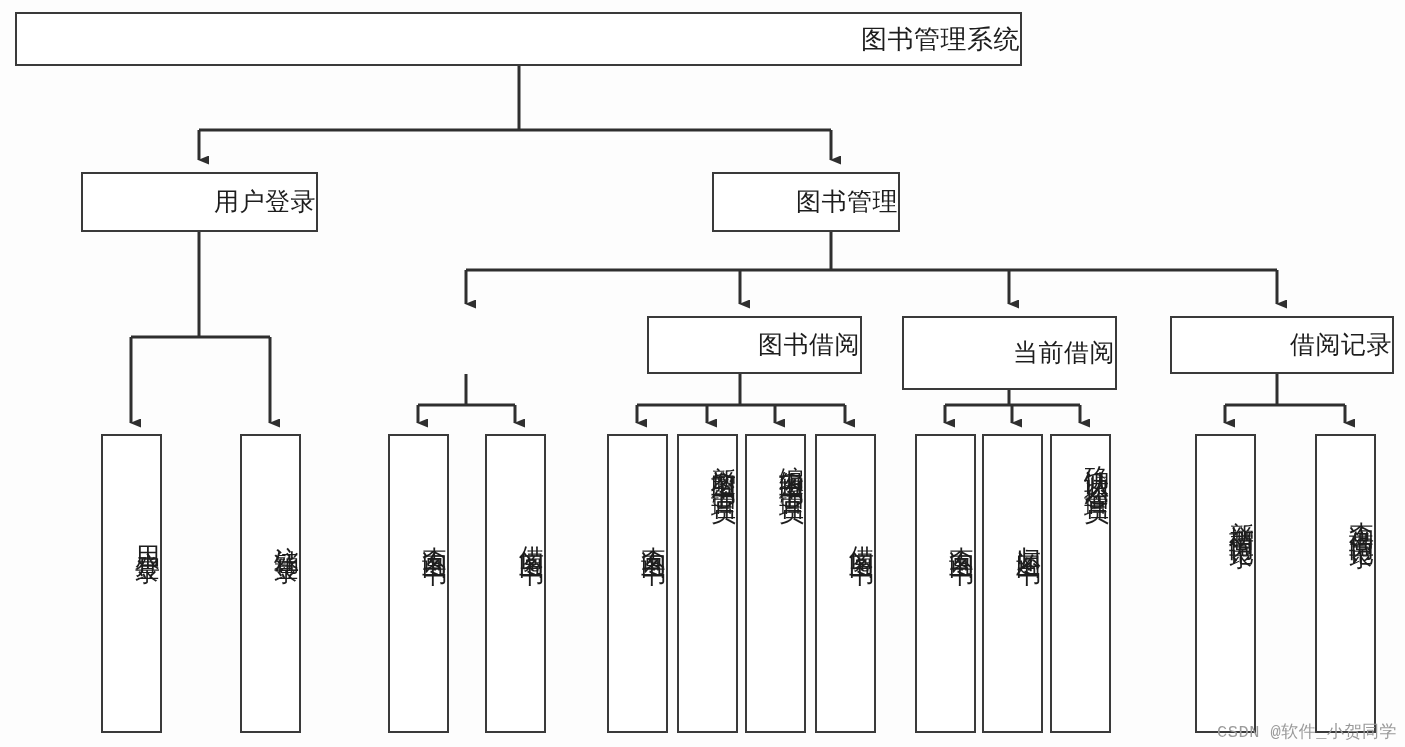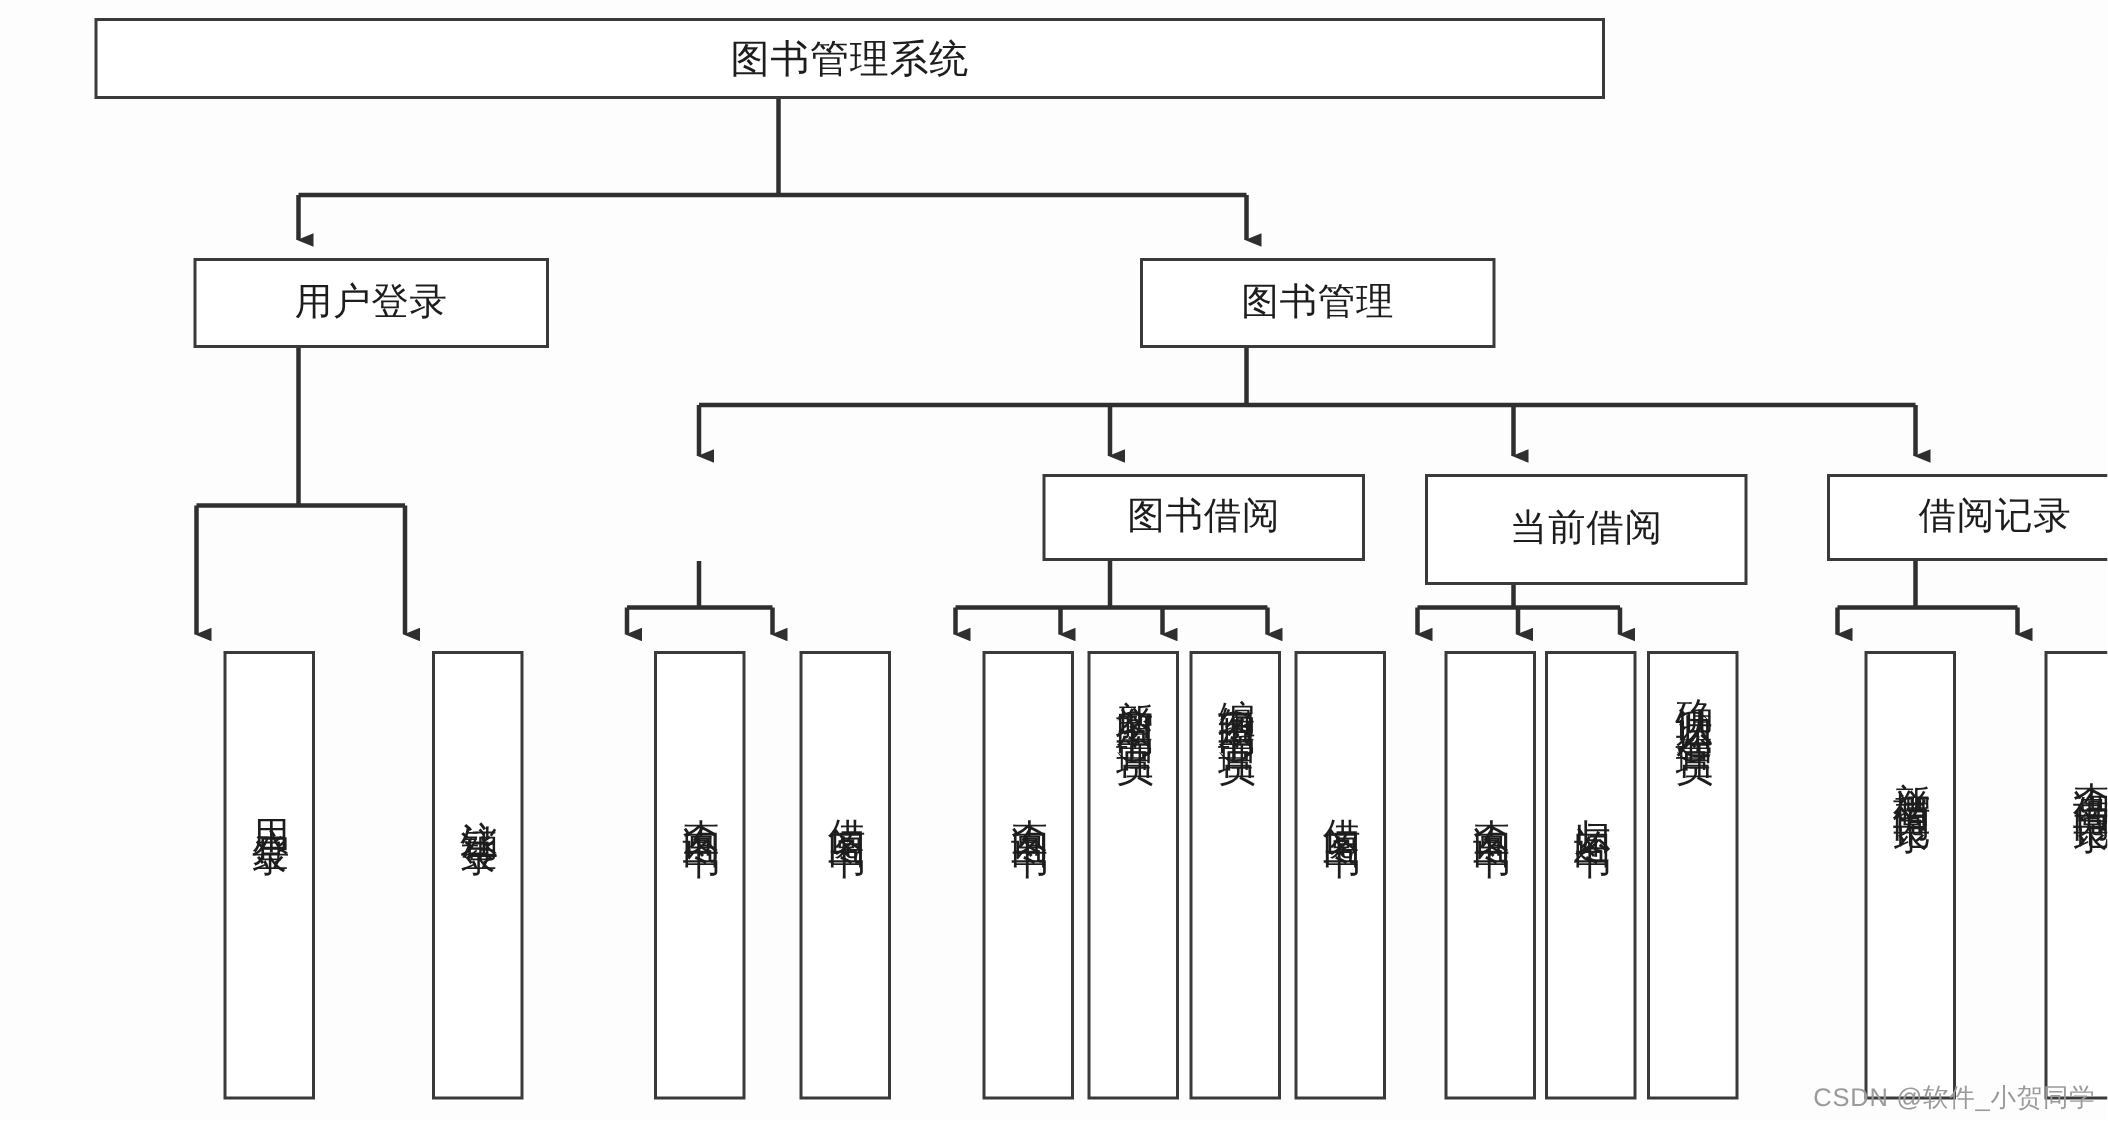--- a/index.html
+++ b/index.html
@@ -26,23 +26,22 @@
     height: 747px;
     pointer-events: none;
   }
   .node {
     position: absolute;
     box-sizing: border-box;
     background: #ffffff;
     border: 2.5px solid #3a3a3a;
     display: flex;
     align-items: center;
-    justify-content: center;
+    justify-content: flex-end;
     color: #1d1d1d;
-    margin-left: 48px;
   }
   .node-label {
     display: block;
     text-align: center;
     line-height: 1.18;
     letter-spacing: 0.5px;
   }
   
   .node.horiz .node-label {
     writing-mode: horizontal-tb;
@@ -71,20 +70,21 @@
     padding-top: 55px;
   }
   #watermark {
     position: absolute;
     right: 8px;
     bottom: 4px;
     font-size: 17px;
     color: #9a9a9a;
     letter-spacing: 0.5px;
     white-space: nowrap;
+    font-family: Liberation Mono, monospace;
   }
 </style>
 </head>
 <body>
 
 <div id="diagram-canvas">
 
   <svg id="edge-layer" viewBox="0 0 1405 747">
     <defs>
       <marker id="arrowhead" markerWidth="9" markerHeight="11" refX="4.5" refY="10" orient="auto" markerUnits="userSpaceOnUse">
@@ -135,21 +135,21 @@
     </g>
   </svg>
 
   <div class="node horiz root" style="left:15px; top:12px; width:1007px; height:54px;">
     <span class="node-label">图书管理系统</span>
   </div>
 
   <div class="node horiz" style="left:81px; top:172px; width:237px; height:60px;">
     <span class="node-label">用户登录</span>
   </div>
-  <div class="node horiz" style="left:712px; top:172px; width:237px; height:60px;">
+  <div class="node horiz" style="left:712px; top:172px; width:188px; height:60px;">
     <span class="node-label">图书管理</span>
   </div>
 
   <div class="node horiz" style="left:647px; top:316px; width:215px; height:58px;">
     <span class="node-label">图书借阅</span>
   </div>
   <div class="node horiz" style="left:902px; top:316px; width:215px; height:74px;">
     <span class="node-label">当前借阅</span>
   </div>
   <div class="node horiz" style="left:1170px; top:316px; width:224px; height:58px;">

